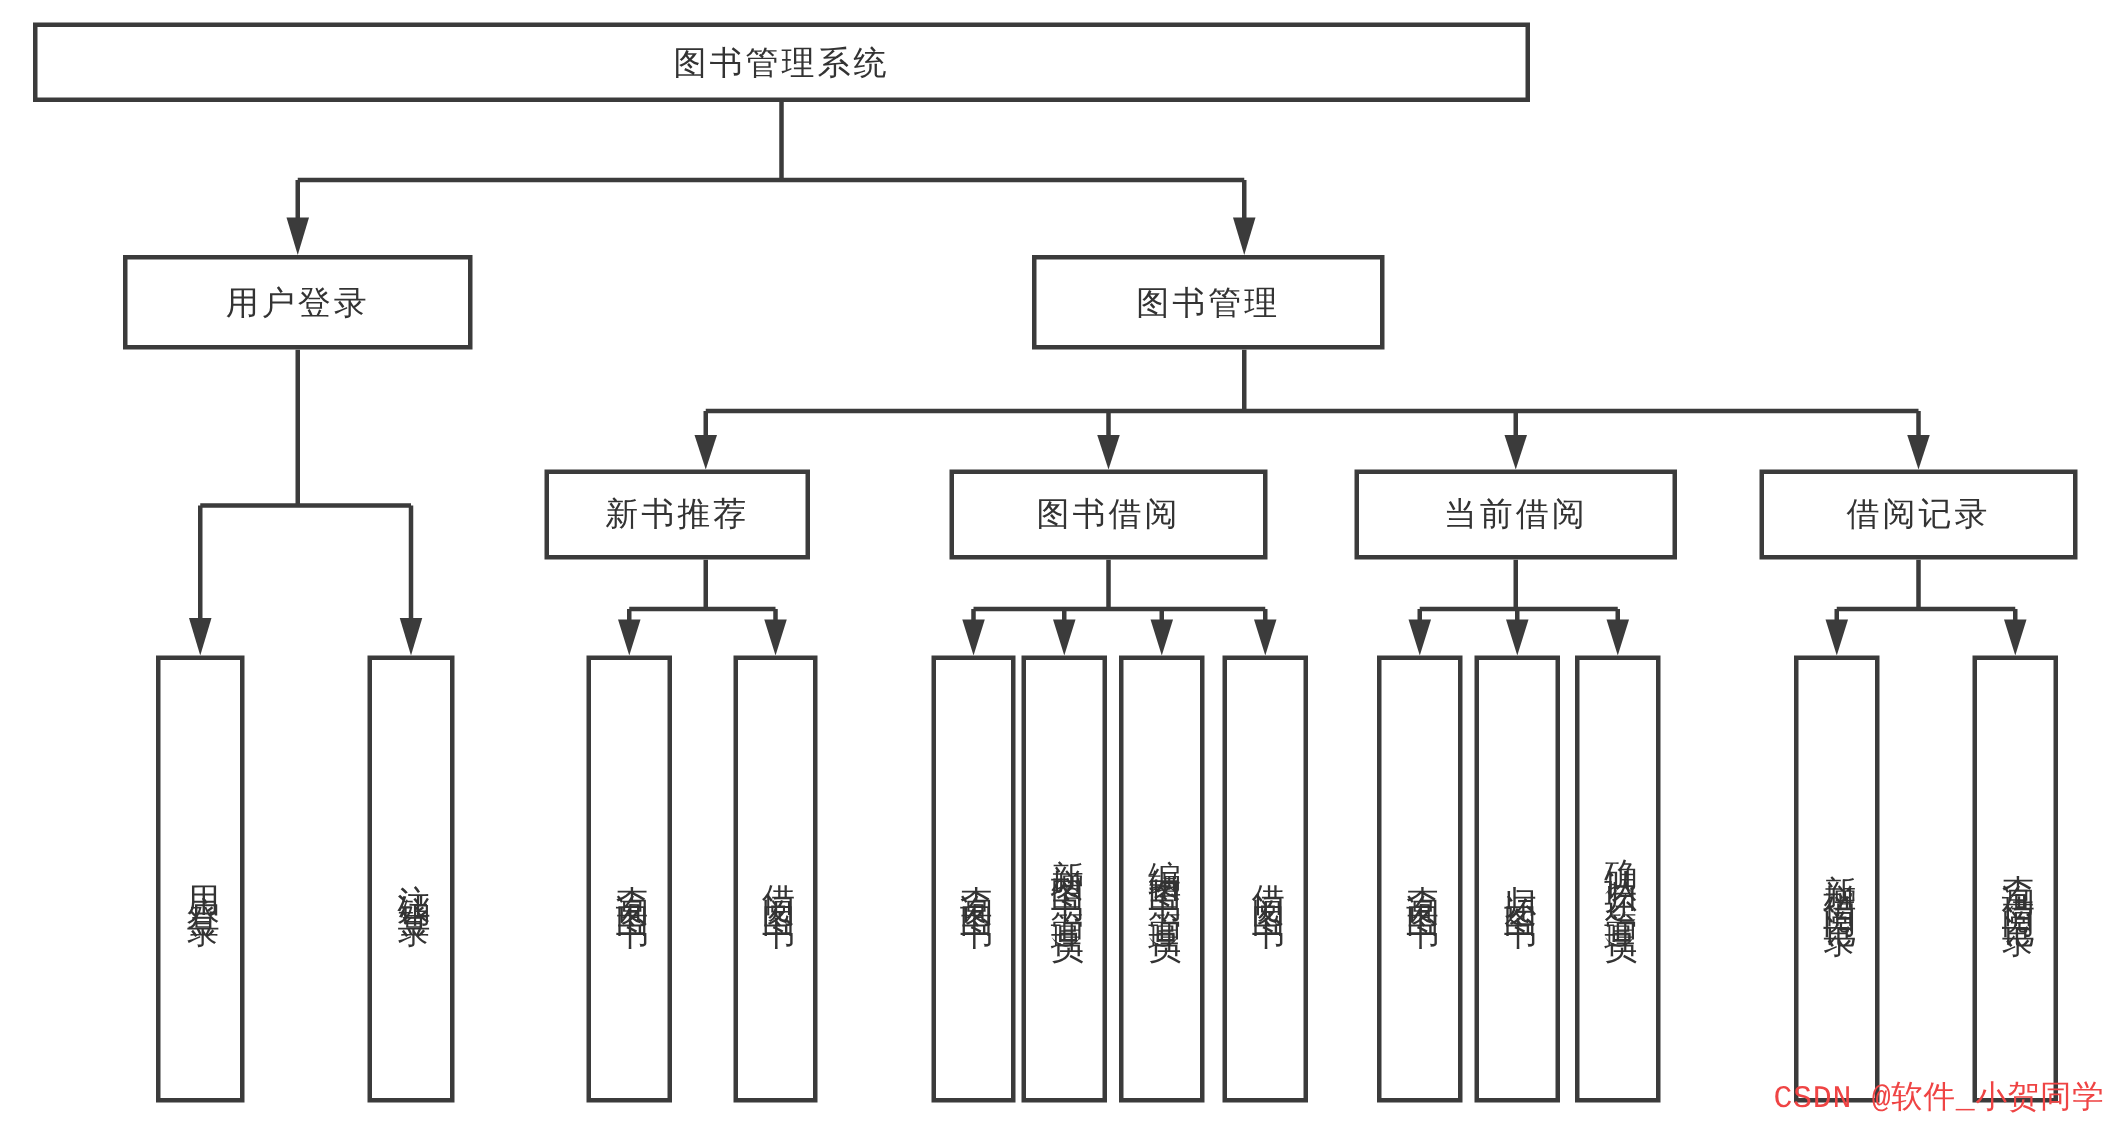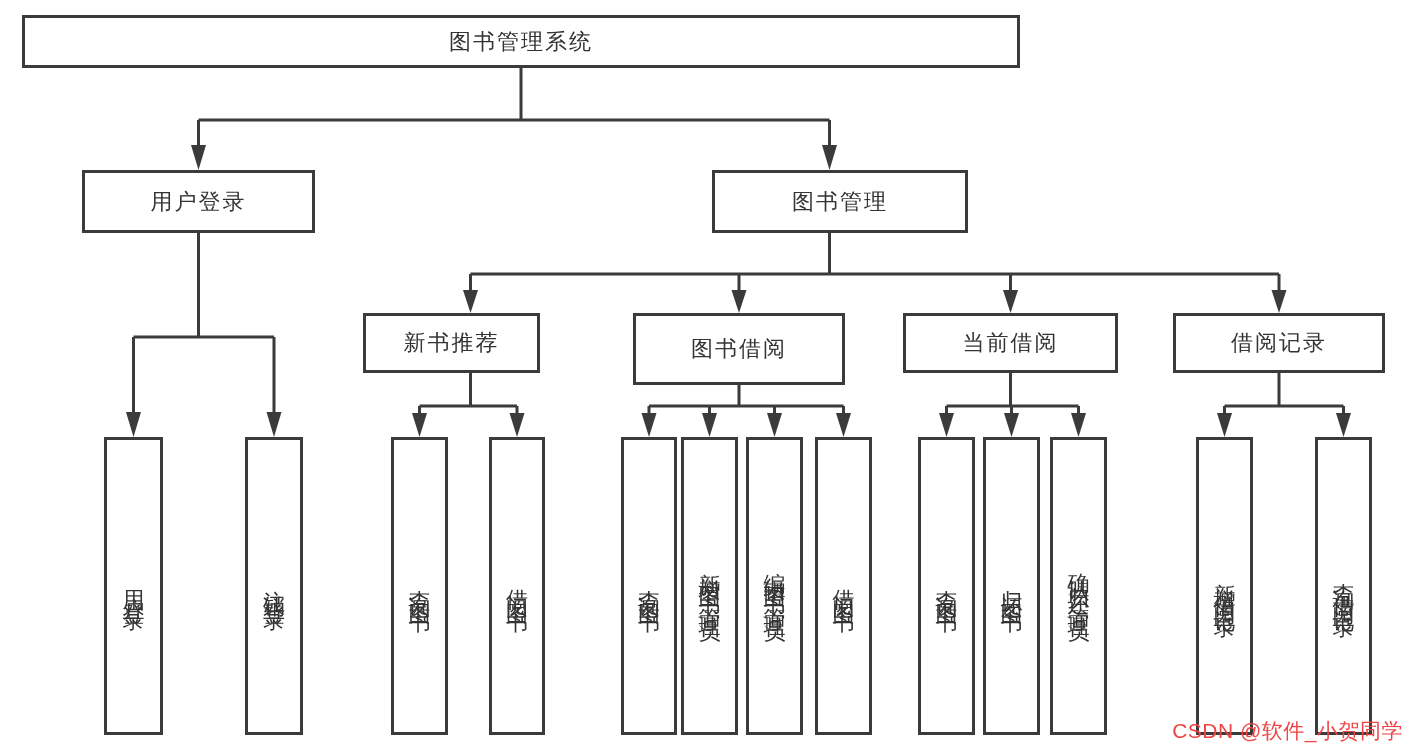--- a/index.html
+++ b/index.html
@@ -1,18 +1,18 @@
 <!DOCTYPE html>
 <html><head>
 <meta charset="utf-8">
 <style>
   html,body{margin:0;padding:0;background:#fff;}
   .stage{
     position:relative;width:1405px;height:747px;background:#ffffff;
-    font-family:Liberation Sans, sans-serif;color:#333333;overflow:hidden;
+    font-family:Liberation Mono, monospace;color:#333333;overflow:hidden;
   }
   svg.wires{position:absolute;left:0;top:0;width:1405px;height:747px;z-index:1;}
   .node{
     position:absolute;border:3px solid #3b3b3b;background:#ffffff;
     display:flex;align-items:center;justify-content:center;
     box-sizing:border-box;z-index:2;
   }
   .node.h span{
     font-size:22px;letter-spacing:2px;white-space:nowrap;color:#333;
   }
@@ -66,28 +66,28 @@
     <polygon points="1336,413 1351,413 1343.5,437" fill="#3b3b3b" stroke="none"></polygon>
   </svg>
 
   <div class="node h" style="left:22px;top:15px;width:998px;height:53px">
     <span>图书管理系统</span>
   </div>
 
   <div class="node h" style="left:82px;top:170px;width:233px;height:63px">
     <span>用户登录</span>
   </div>
-  <div class="node h" style="left:712px;top:170px;width:256px;height:63px">
+  <div class="node h" style="left:688px;top:170px;width:235px;height:63px">
     <span>图书管理</span>
   </div>
 
   <div class="node h" style="left:363px;top:313px;width:177px;height:60px">
     <span>新书推荐</span>
   </div>
-  <div class="node h" style="left:633px;top:313px;width:212px;height:72px">
+  <div class="node h" style="left:633px;top:313px;width:212px;height:60px">
     <span>图书借阅</span>
   </div>
   <div class="node h" style="left:1173px;top:313px;width:212px;height:60px">
     <span>借阅记录</span>
   </div>
   <div class="node h" style="left:903px;top:313px;width:215px;height:60px">
     <span>当前借阅</span>
   </div>
 
   <div class="node v" style="left:104px;top:437px;width:59px;height:298px">

